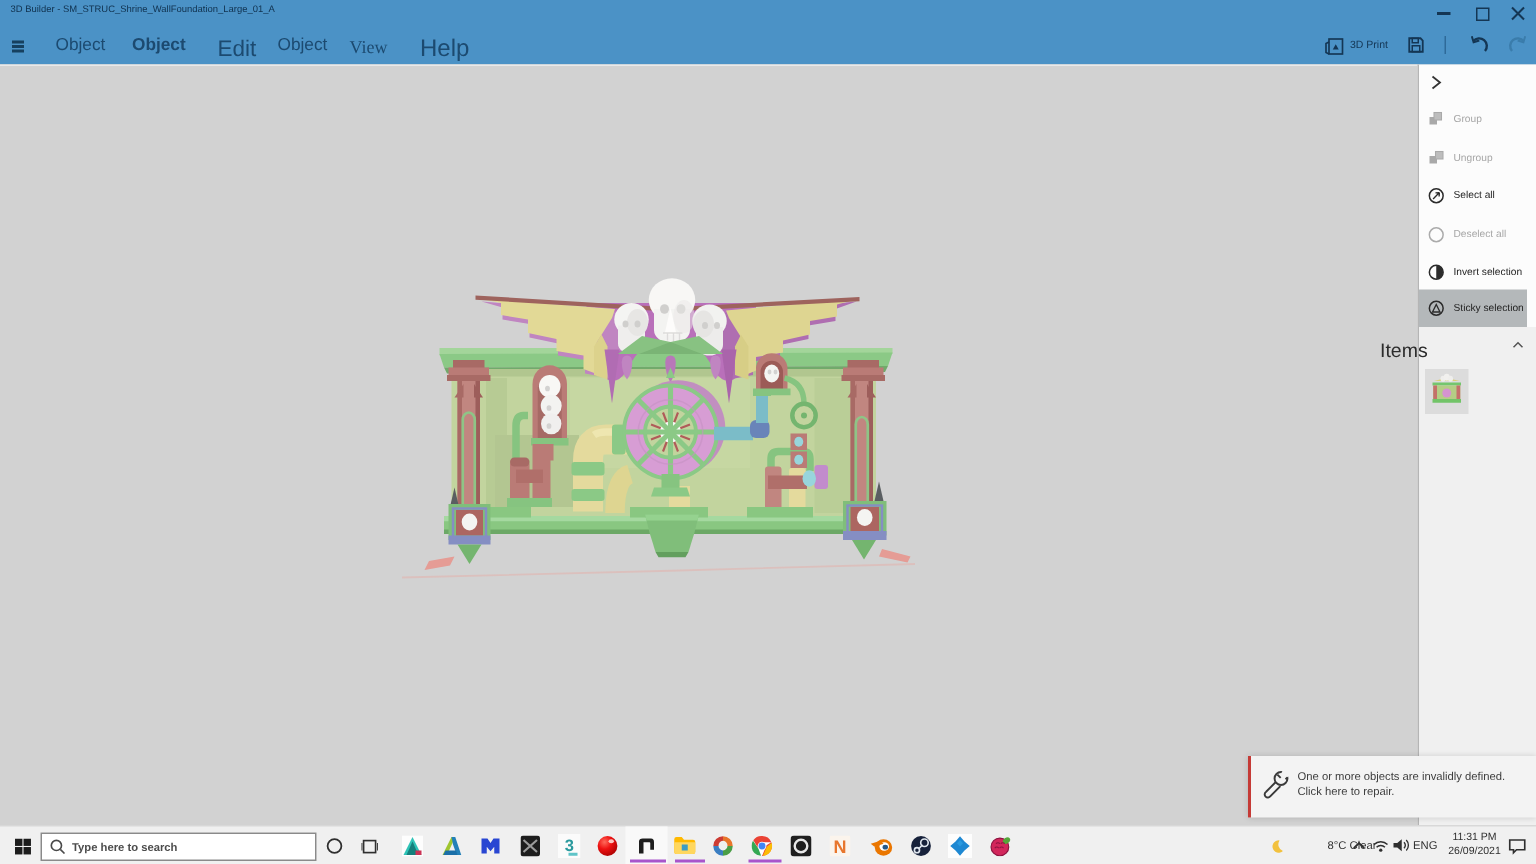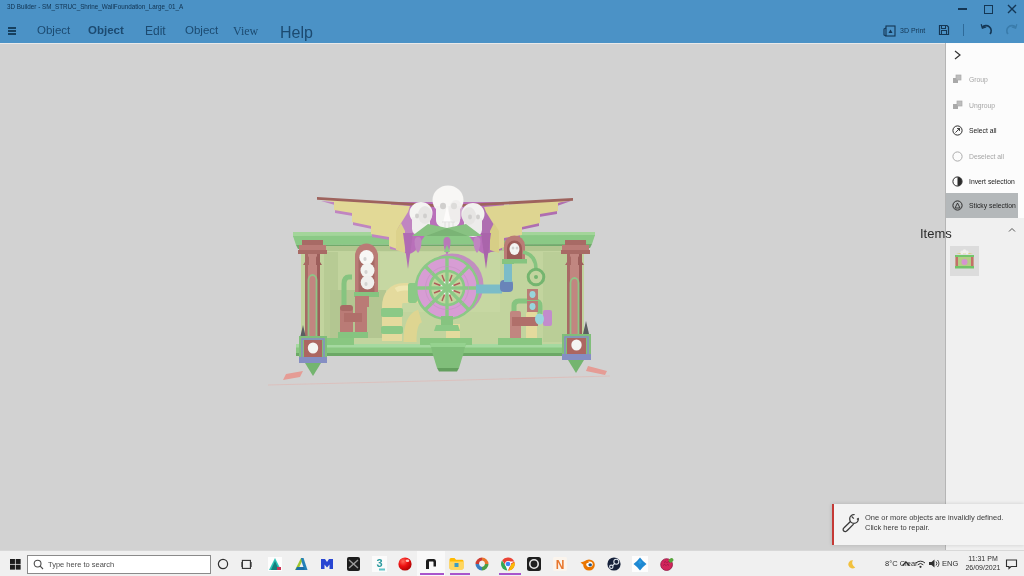--- a/index.html
+++ b/index.html
@@ -18,21 +18,21 @@
 <svg class="abs" style="left:1006px;top:3px;" width="12" height="12" viewBox="0 0 12 12">
   <path d="M2 2 L10 10 M10 2 L2 10" stroke="#143654" stroke-width="1.4"></path>
 </svg>
 
 <div class="abs" style="left:8px;top:27px;width:8px;height:1.6px;background:#16405f;"></div>
 <div class="abs" style="left:8px;top:30px;width:8px;height:1.6px;background:#16405f;"></div>
 <div class="abs" style="left:8px;top:33px;width:8px;height:1.6px;background:#16405f;"></div>
 
 <div class="abs" style="left:37px;top:24px;font-size:11.5px;color:#1c4a70;">Object</div>
 <div class="abs" style="left:88px;top:24px;font-size:11.5px;color:#1c4a70;font-weight:bold;">Object</div>
-<div class="abs" style="left:145px;top:24px;font-size:12px;color:#1c4a70;">Edit</div>
+<div class="abs" style="left:145px;top:24px;font-size:15px;color:#1c4a70;">Edit</div>
 <div class="abs" style="left:185px;top:24px;font-size:11.5px;color:#1c4a70;">Object</div>
 <div class="abs" style="left:233px;top:24px;font-size:12px;color:#1c4a70;font-family:Liberation Serif, serif;">View</div>
 <div class="abs" style="left:280px;top:24px;font-size:16px;color:#1c4a70;">Help</div>
 
 <svg class="abs" style="left:883px;top:24px;" width="13" height="13" viewBox="0 0 13 13">
   <rect x="3" y="2" width="9" height="10" fill="none" stroke="#143654" stroke-width="1.1"></rect>
   <path d="M5.5 9 L7.5 5.5 L9.5 9 Z" fill="#143654"></path>
   <path d="M3 4 L1 5 L1 11 L3 12" fill="none" stroke="#143654" stroke-width="1.1"></path>
 </svg>
 <div class="abs" style="left:900px;top:27px;font-size:7px;color:#143654;">3D Print</div>
@@ -338,21 +338,21 @@
     <rect x="6.2" y="0" width="5.4" height="5.4" fill="#1c1c1c"></rect>
   <rect x="0" y="6.2" width="5.4" height="5.4" fill="#1c1c1c"></rect>
     <rect x="6.2" y="6.2" width="5.4" height="5.4" fill="#1c1c1c"></rect>
 </svg>
 
 <div class="abs" style="left:27px;top:555px;width:184px;height:19px;background:#fff;border:1px solid #8a8a8a;box-sizing:border-box;"></div>
 <svg class="abs" style="left:33px;top:559px;" width="11" height="11" viewBox="0 0 11 11">
   <circle cx="4.6" cy="4.6" r="3.4" fill="none" stroke="#4a4a4a" stroke-width="1.1"></circle>
   <path d="M7.2 7.2 L10 10" stroke="#4a4a4a" stroke-width="1.1"></path>
 </svg>
-<div class="abs" style="left:48px;top:560px;font-size:7.5px;color:#4c4c4c;">Type here to search</div>
+<div class="abs" style="left:48px;top:560px;font-size:7.5px;color:#4c4c4c;font-weight:bold;">Type here to search</div>
 
 <svg class="abs" style="left:217px;top:558px;" width="12" height="12" viewBox="0 0 12 12">
   <circle cx="6" cy="6" r="4.6" fill="none" stroke="#2f2f2f" stroke-width="1.2"></circle>
 </svg>
 <svg class="abs" style="left:241px;top:559px;" width="11" height="11" viewBox="0 0 11 11">
   <rect x="1.4" y="1.4" width="8" height="8" fill="none" stroke="#2f2f2f" stroke-width="1.1"></rect>
   <path d="M0 3 L0 8 M11 3 L11 8" stroke="#2f2f2f" stroke-width="1.2"></path>
 </svg>
 
 <svg class="abs" style="left:268px;top:557px;" width="14" height="14" viewBox="0 0 14 14">

